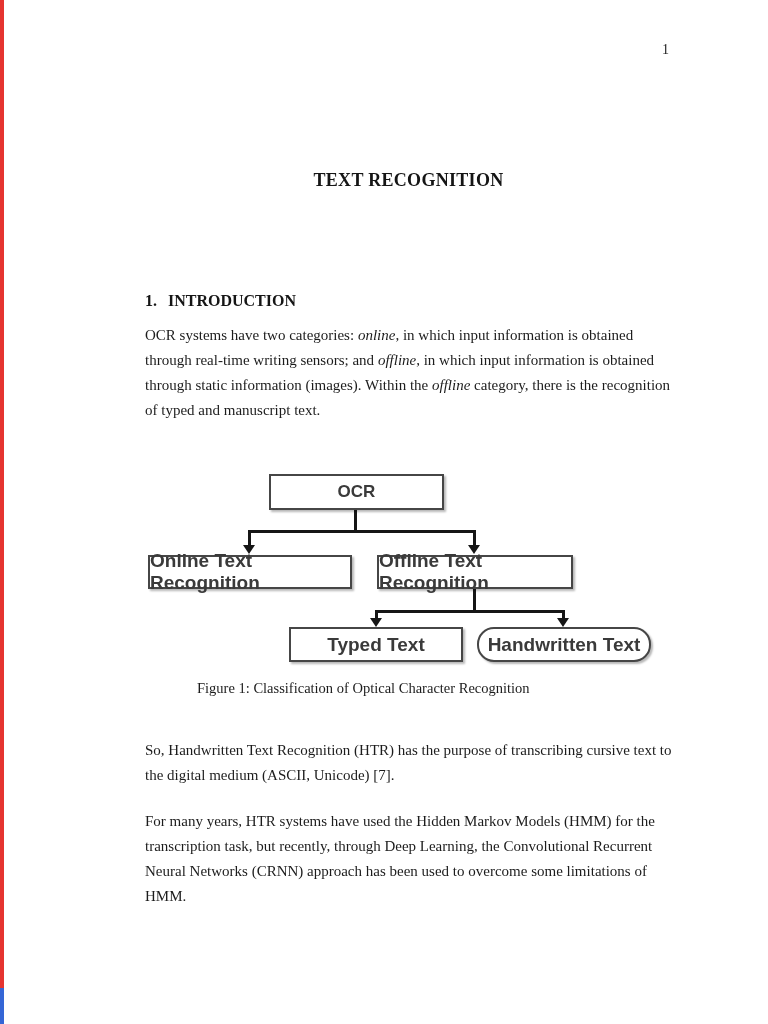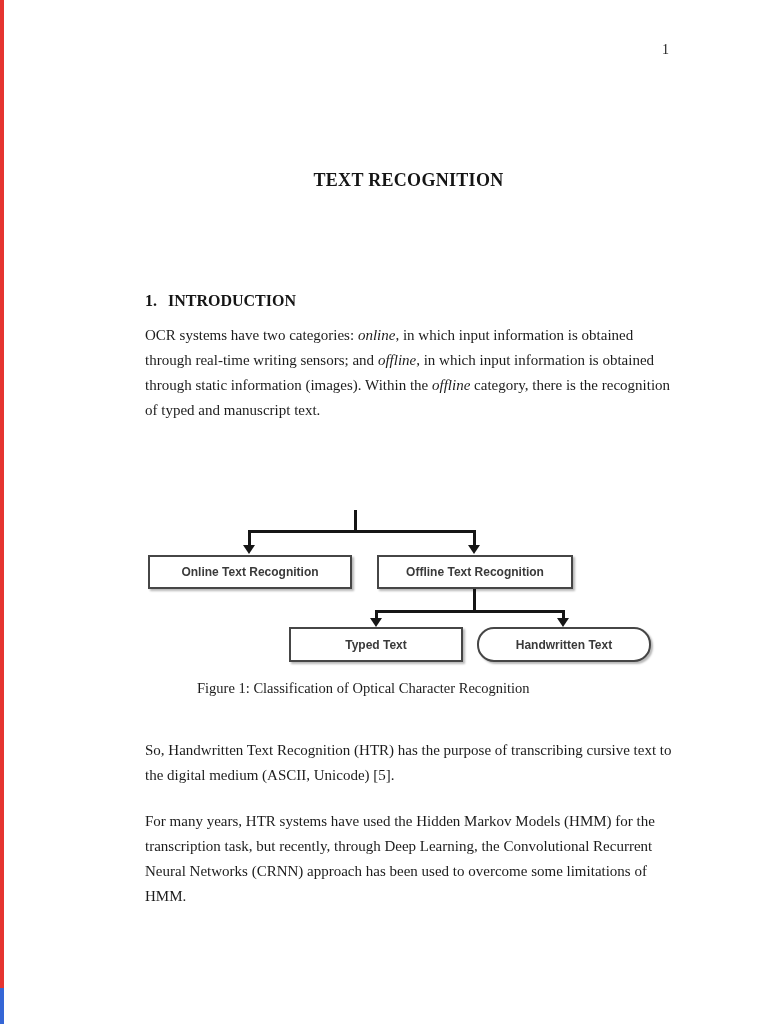--- a/index.html
+++ b/index.html
@@ -81,21 +81,21 @@
     box-sizing: border-box;
     background: #ffffff;
     border: 2px solid #464646;
     box-shadow: 2px 2px 2px rgba(0,0,0,0.28);
     display: flex;
     align-items: center;
     justify-content: center;
     font-family: "Liberation Sans", "DejaVu Sans", sans-serif;
     font-weight: bold;
     color: #3a3a3a;
-    font-size: 12px;
+    font-size: 19px;
   }
   .node.root { left: 124px; top: 4px;   width: 175px; height: 36px; font-size: 17px; }
   .node.online      { left: 3px;   top: 85px;  width: 204px; height: 34px; }
   .node.offline     { left: 232px; top: 85px;  width: 196px; height: 34px; }
   .node.typed       { left: 144px; top: 157px; width: 174px; height: 35px; }
   .node.handwritten { left: 332px; top: 157px; width: 174px; height: 35px; border-radius: 17px; }
 
   .conn {
     position: absolute;
     background: #161616;
@@ -154,25 +154,26 @@
     <div class="arrowhead a1a"></div>
     <div class="arrowhead a1b"></div>
 
     <div class="conn v2"></div>
     <div class="conn h2c"></div>
     <div class="conn d2a"></div>
     <div class="conn d2b"></div>
     <div class="arrowhead a2a"></div>
     <div class="arrowhead a2b"></div>
 
+    <div class="node root">OCR</div>
     <div class="node online">Online Text Recognition</div>
     <div class="node typed">Typed Text</div>
     <div class="node offline">Offline Text Recognition</div>
     <div class="node handwritten">Handwritten Text</div>
   </div>
 
   <div class="figure-caption">Figure 1: Classification of Optical Character Recognition</div>
 
-  <p class="body-text p2">So, Handwritten Text Recognition (HTR) has the purpose of transcribing cursive text to the digital medium (ASCII, Unicode) [5].</p>
+  <p class="body-text p2">So, Handwritten Text Recognition (HTR) has the purpose of transcribing cursive text to the digital medium (ASCII, Unicode) [7].</p>
 
   <p class="body-text p3">For many years, HTR systems have used the Hidden Markov Models (HMM) for the transcription task, but recently, through Deep Learning, the Convolutional Recurrent Neural Networks (CRNN) approach has been used to overcome some limitations of HMM.</p>
 
 </div>
 
 </body></html>

